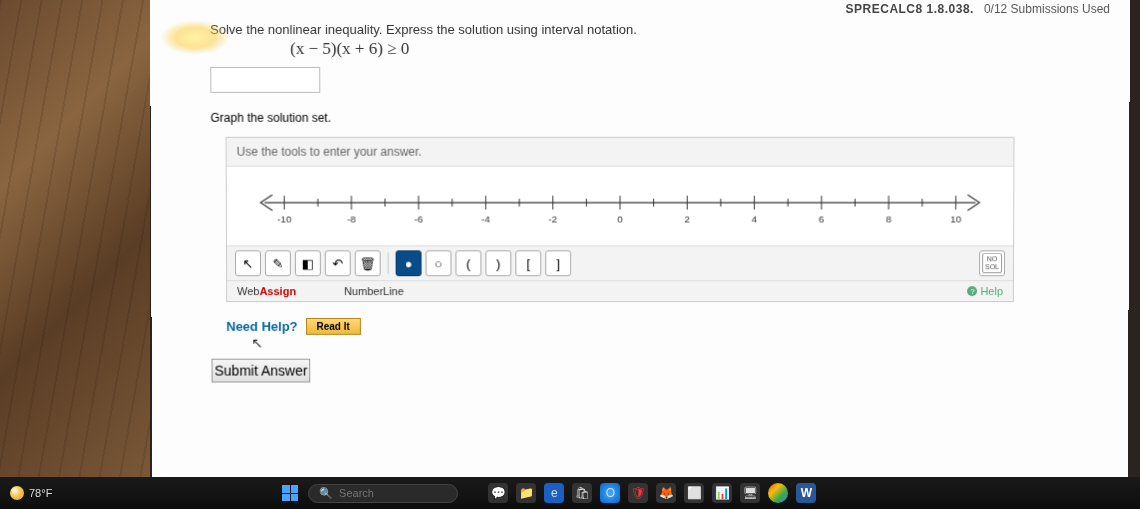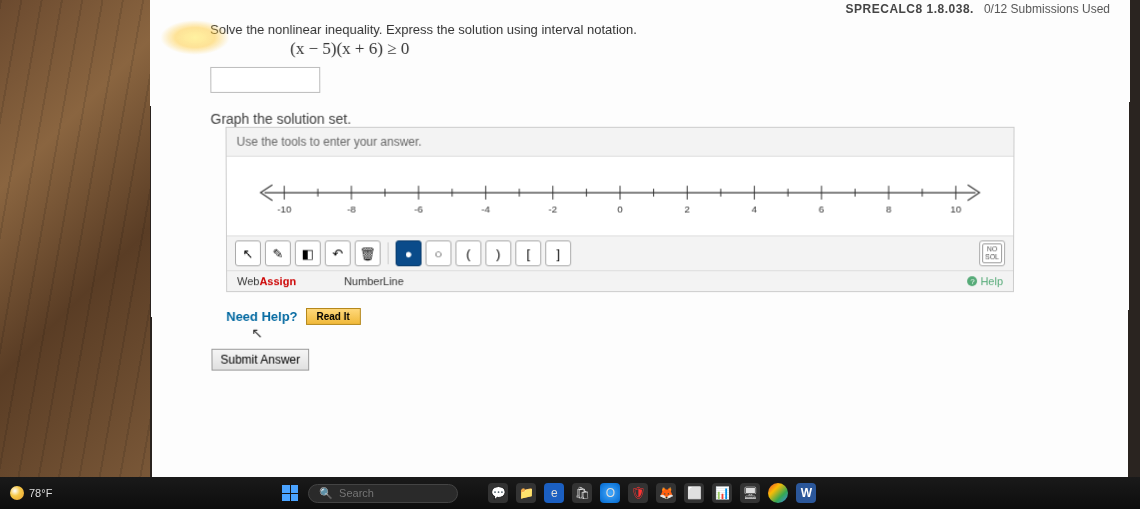--- a/index.html
+++ b/index.html
@@ -44,21 +44,21 @@
   }
   .qid { font-weight: bold; letter-spacing: 0.5px; color:#444;margin-left:30px;}
   .instr { margin: 6px 0 2px 40px; font-size: 13px; color:#333;}
   .ineq { margin: 2px 0 8px 120px; font-family: "Times New Roman", serif; font-size: 17px; }
   .ans-box {
     margin-left: 40px;
     width: 110px; height: 26px;
     border: 1px solid #bbb;
     background: #fff;
   }
-  .inst2 { margin: 18px 0 0 40px; font-size: 14px; color:#404040;}
+  .inst2 { margin: 18px 0 12px 40px; font-size: 12px; color:#000000;}
   .tool-outer {
     margin-left: 55px;
     width: 790px;
     border: 1px solid #ccc;
     background: #fde047;
   }
   .tool-title {
     padding: 7px 10px;
     font-size: 12px;
     color: #666;
@@ -119,22 +119,22 @@
     border:1px solid #b38516;
     font-size:10px; font-weight:bold;
     padding: 2px 10px;
     cursor:pointer;
   }
   .cursor-icon { margin: 0 0 0 80px; font-size:14px; color:#333;}
   .submit-btn {
     margin: 8px 0 8px 40px;
     background: linear-gradient(#f5f5f5,#e0e0e0);
     border:1px solid #999;
-    font-size:12px;
-    padding: 3px 8px;
+    font-size:14px;
+    padding: 3px 2px;
     cursor:pointer;
   }
   .taskbar {
     position: absolute;
     left: 0; bottom: 0;
     width: 1140px; height: 32px;
     background: linear-gradient(#1a1a1a,#0d0d0d);
     display: flex;
     align-items: center;
     gap: 10px;

